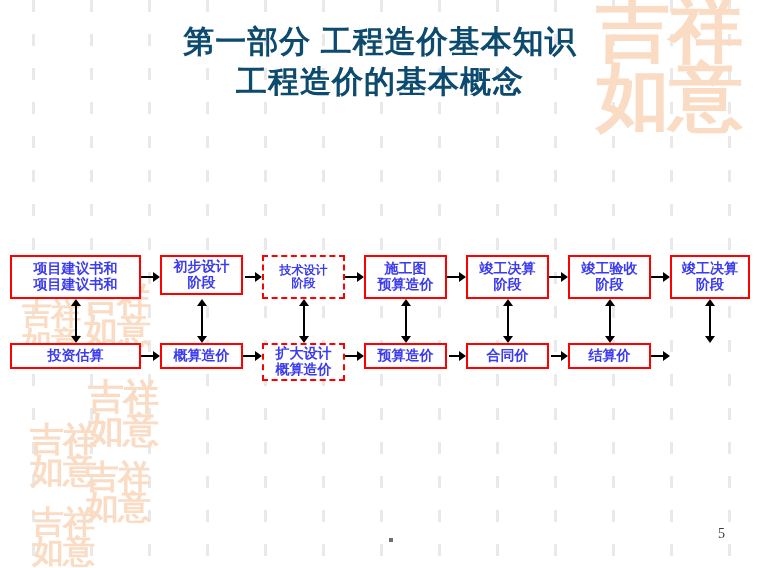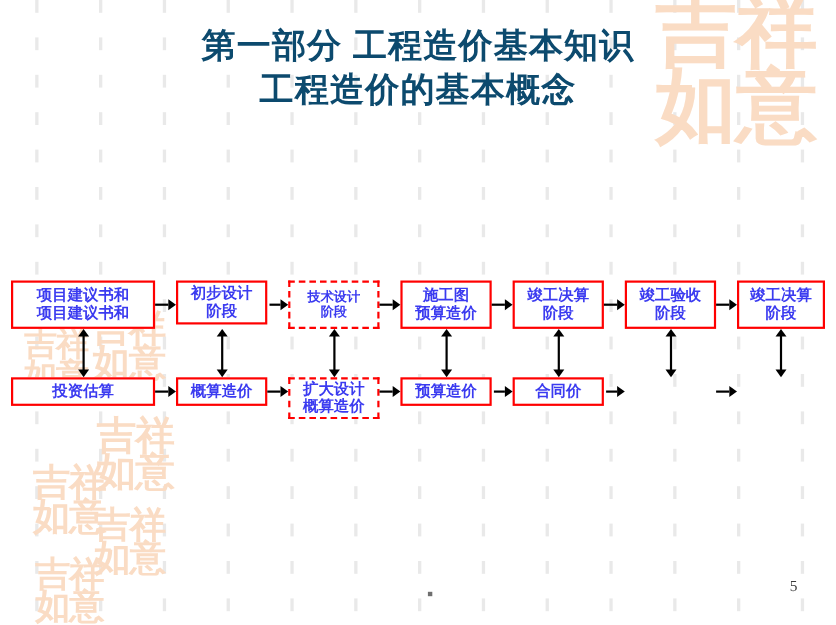--- a/index.html
+++ b/index.html
@@ -201,20 +201,25 @@
       <div class="node" style="left: 364px; top: 343px; width: 83px; height: 26px; font-size: 14px;">
         <div>
           <span class="ln">预算造价</span>
         </div>
       </div>
       <div class="node" style="left: 466px; top: 343px; width: 83px; height: 26px; font-size: 14px;">
         <div>
           <span class="ln">合同价</span>
         </div>
       </div>
+      <div class="node" style="left: 568px; top: 343px; width: 83px; height: 26px; font-size: 14px;">
+        <div>
+          <span class="ln">结算价</span>
+        </div>
+      </div>
       <div class="harrow" style="left: 141px; top: 272px; width: 19px;">
         <div class="shaft" style="width: 12px;"></div>
         <div class="head" style="left: 12px;"></div>
       </div>
       <div class="harrow" style="left: 245px; top: 272px; width: 17px;">
         <div class="shaft" style="width: 10px;"></div>
         <div class="head" style="left: 10px;"></div>
       </div>
       <div class="harrow" style="left: 345px; top: 272px; width: 19px;">
         <div class="shaft" style="width: 12px;"></div>

